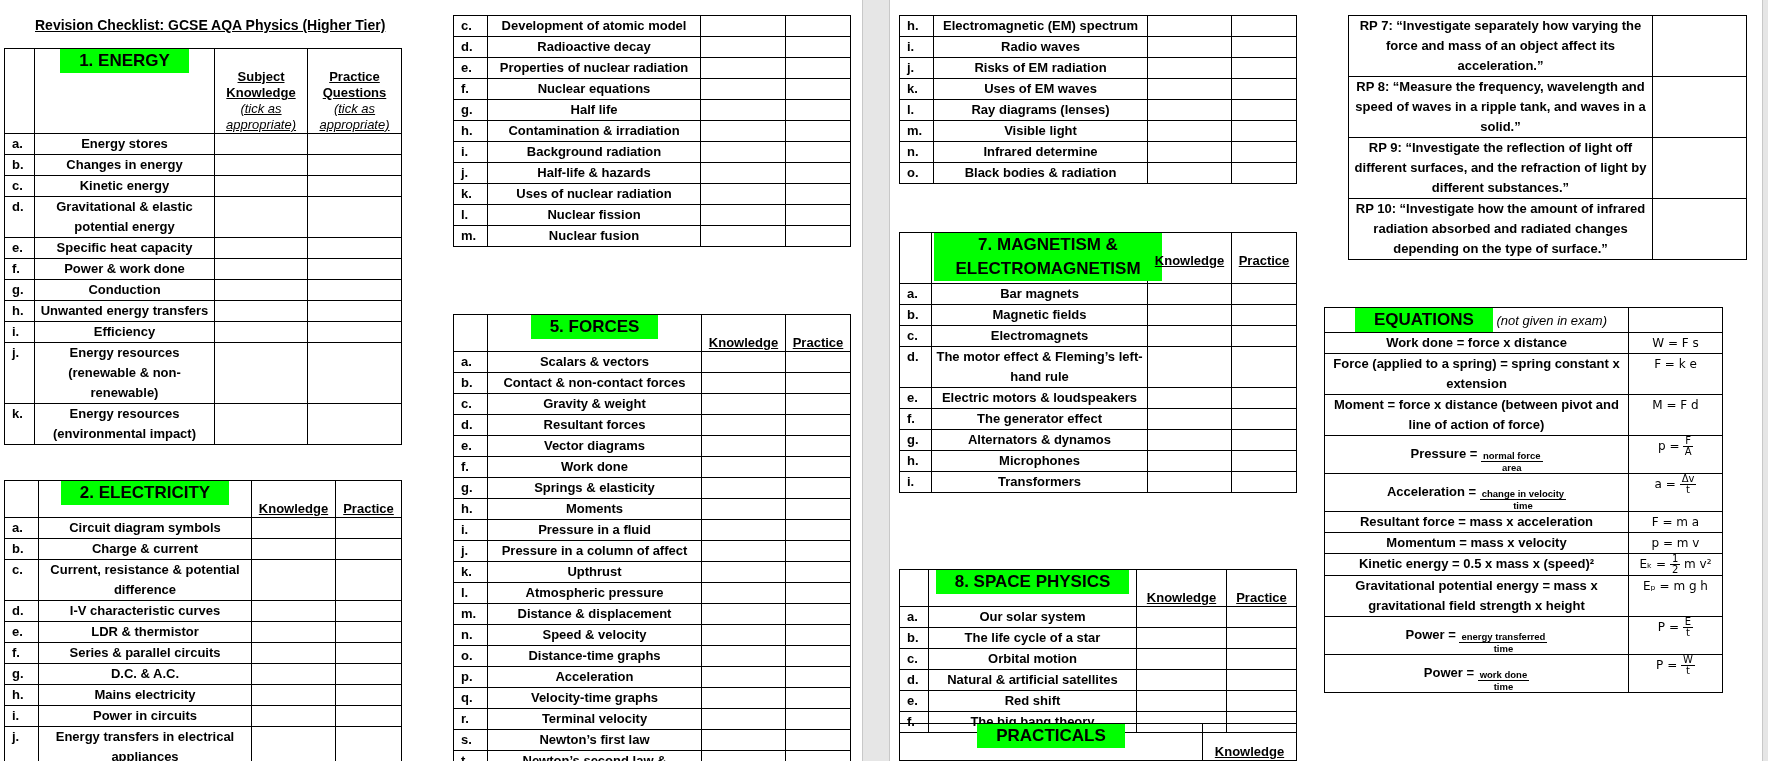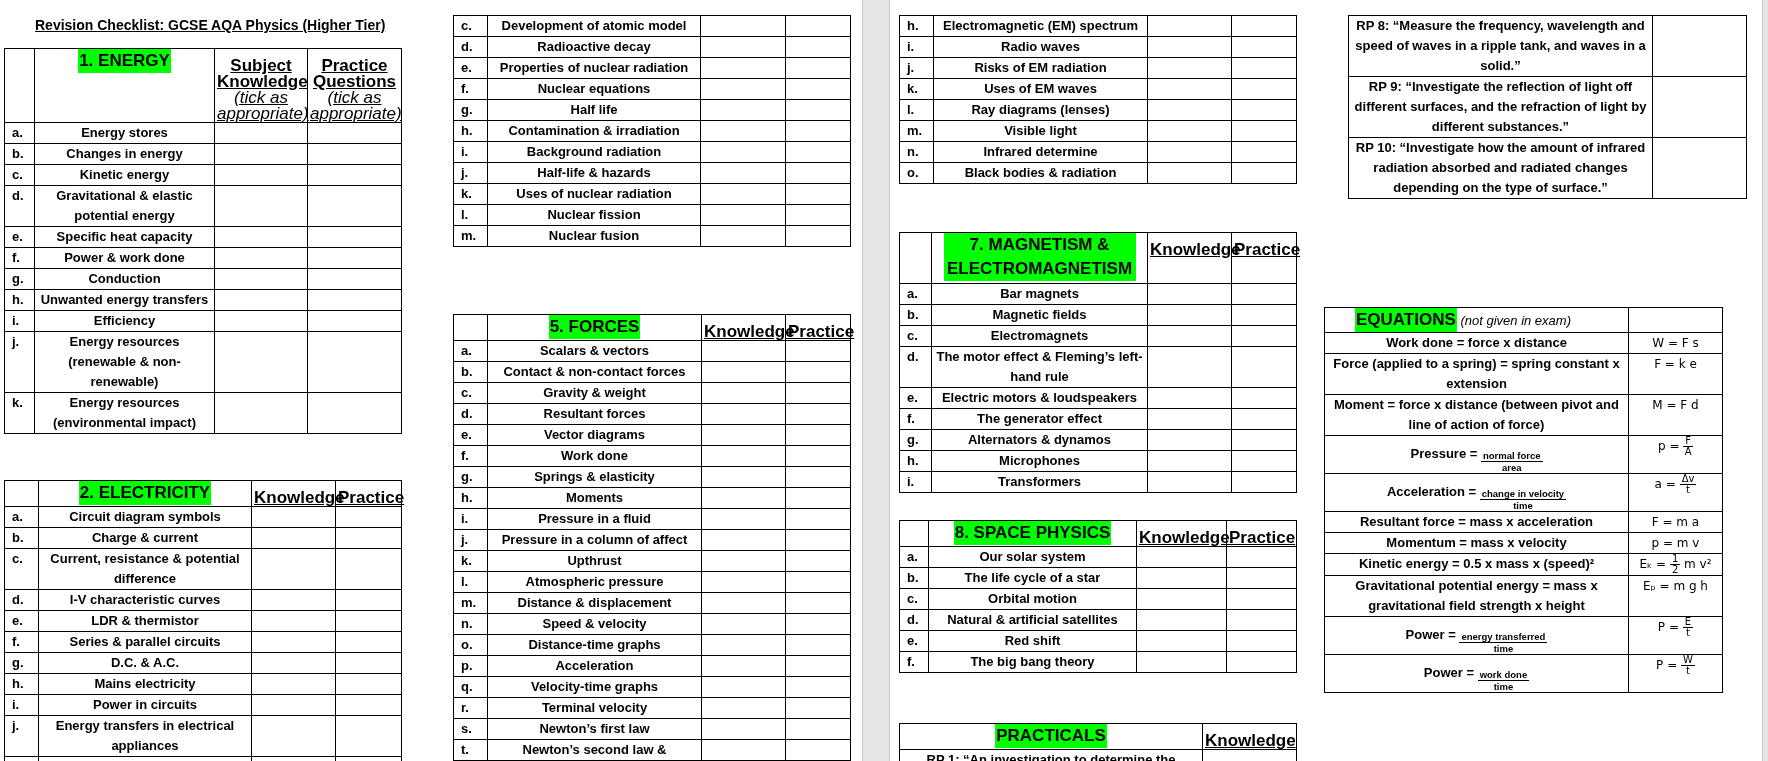--- a/index.html
+++ b/index.html
@@ -5,23 +5,23 @@
   html, body { margin:0; padding:0; }
   body { width:1768px; height:761px; overflow:hidden; background:#ffffff; position:relative;
          font-family:"Liberation Sans", "DejaVu Sans", sans-serif; color:#000; }
   .sep { position:absolute; top:0; height:761px; background:#e6e6e6; }
   .sep .edge { position:absolute; top:0; bottom:0; width:1px; background:#c8c8c8; }
   .doc-title { position:absolute; left:35px; top:17px; font-size:14px; font-weight:bold; text-decoration:underline; white-space:nowrap; }
   table.ck { position:absolute; border-collapse:collapse; table-layout:fixed; }
   table.ck td { border:1.3px solid #000; font-size:13px; font-weight:bold; text-align:center; vertical-align:top;
                 line-height:20px; padding:0 2px; }
   table.ck td.lt { text-align:left; padding-left:7px; width:22px; }
-  table.ck td.hd { font-size:17px; text-decoration:underline; line-height:16px; padding-top:9px; }
+  table.ck td.hd { font-size:13px; text-decoration:underline; line-height:16px; padding-top:20px; }
   table.ck td.hd i { display:block; text-decoration:none; font-weight:normal; }
-  .tag { background:#00ff00; font-size:17px; font-weight:bold; line-height:24px; display:inline-block; padding:0 1px; }
+  .tag { background:#00ff00; font-size:17px; font-weight:bold; line-height:24px; display:inline-block; padding:0 19px; }
   .note { font-style:italic; font-weight:normal; font-size:13px; }
   table.eq td.sym { font-weight:normal; font-family:"DejaVu Sans", sans-serif; font-size:12px; }
   .frac { display:inline-block; vertical-align:middle; text-align:center; font-size:9.5px; line-height:11px; }
   .frac .num { display:block; border-bottom:1px solid #000; padding:0 2px;margin-top:14px; }
   .frac .den { display:block; }
   .symfrac { display:inline-block; vertical-align:middle; text-align:center; font-size:10px; line-height:10px; }
   .symfrac .num { display:block; border-bottom:1px solid #000; padding:0 2px; }
 </style>
 </head>
 <body>
@@ -547,21 +547,21 @@
       </tr>
       <tr>
         <td class="lt">i.</td>
         <td>Transformers</td>
         <td></td>
         <td></td>
       </tr>
     </tbody>
 </table>
 
-<table class="ck" style="left:899px;top:520px;width:397px;border-radius:25px;">
+<table class="ck" style="left:899px;top:569px;width:397px;border-radius:25px;">
   <colgroup>
       <col style="width:29px">
       <col style="width:208px">
       <col style="width:90px">
       <col style="width:70px">
     </colgroup>
   <tbody>
       <tr style="height:25px">
     <td></td>
     <td><span class="tag">8. SPACE PHYSICS</span></td>
@@ -626,20 +626,24 @@
 </tbody>
   </table>
 
 <table class="ck" style="left:1348px;top:15px;width:398px;">
   <colgroup>
       <col style="width:304px">
       <col style="width:94px">
     </colgroup>
   <tbody id="tb-practicals">
       <tr>
+        <td>RP 7: “Investigate separately how varying the force and mass of an object affect its acceleration.”</td>
+        <td></td>
+      </tr>
+      <tr>
         <td>RP 8: “Measure the frequency, wavelength and speed of waves in a ripple tank, and waves in a solid.”</td>
         <td></td>
       </tr>
       <tr>
         <td>RP 9: “Investigate the reflection of light off different surfaces, and the refraction of light by different substances.”</td>
         <td></td>
       </tr>
       <tr>
         <td>RP 10: “Investigate how the amount of infrared radiation absorbed and radiated changes depending on the type of surface.”</td>
         <td></td>

